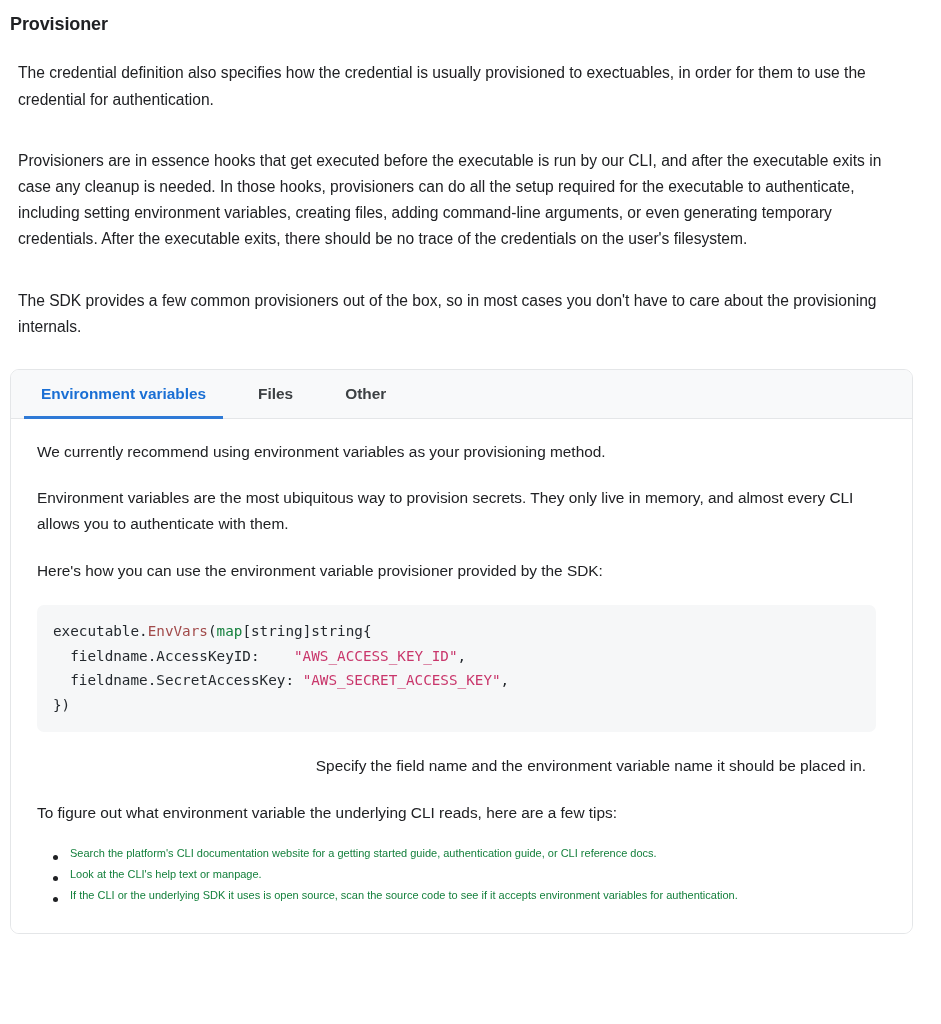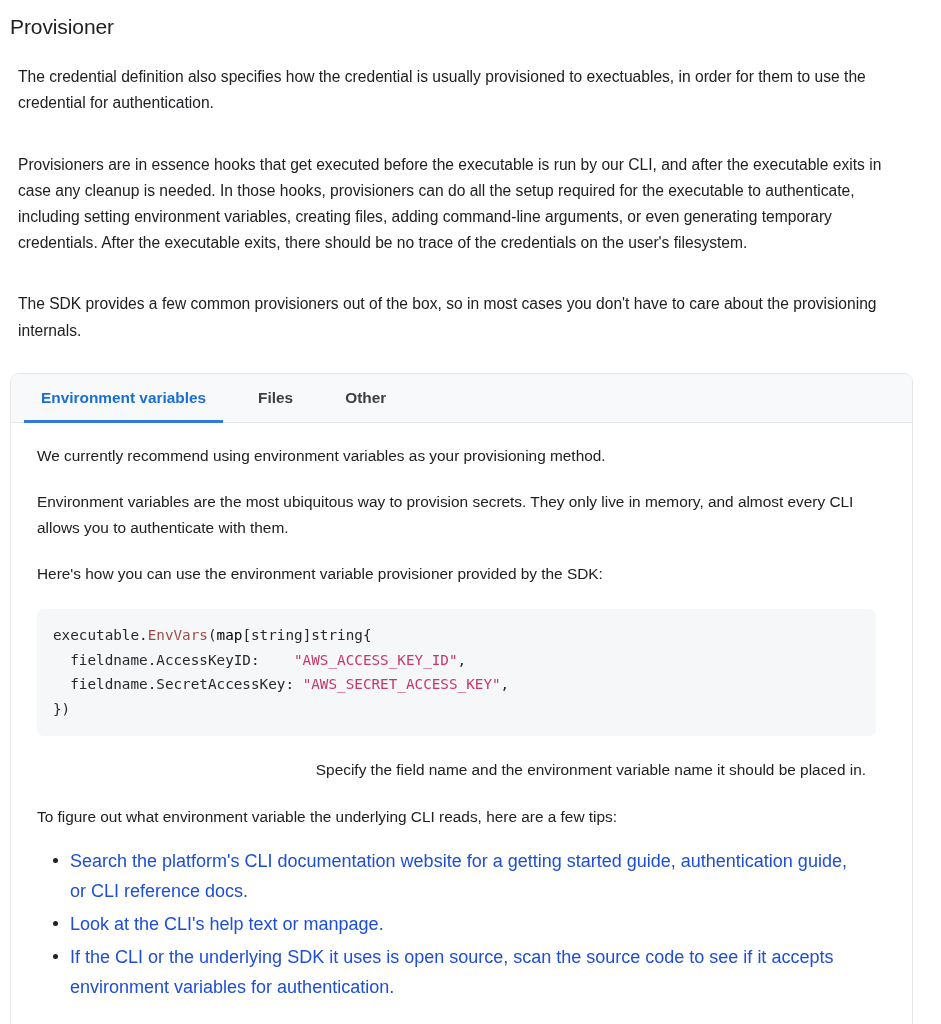--- a/index.html
+++ b/index.html
@@ -13,22 +13,22 @@
     font-family: "Liberation Sans", sans-serif;
     color: #202124;
     -webkit-font-smoothing: antialiased;
   }
   .page {
     width: 941px;
     box-sizing: border-box;
     padding: 0 0 0 0;
   }
   .page-title {
-    font-size: 21px;
-    font-weight: 400;
+    font-size: 18px;
+    font-weight: 700;
     line-height: 1.3;
     letter-spacing: -0.1px;
     color: #202124;
     margin: 0;
     padding: 13px 28px 0 10px;
   }
   .body-copy {
     font-size: 15.6px;
     line-height: 1.68;
     color: #202124;
@@ -108,33 +108,33 @@
   }
   .code-block pre {
     margin: 0;
     font-family: "DejaVu Sans Mono", "Liberation Mono", monospace;
     font-size: 14.3px;
     line-height: 1.72;
     color: #24292e;
     white-space: pre;
   }
   .tok-fn      { color: #a14a4a; }
-  .tok-keyword { color: #000000; }
+  .tok-keyword { color: #15803d; }
   .tok-string  { color: #c9366b; }
   
   .tips-list {
     margin: 18px 0 0 0;
     padding-left: 33px;
     list-style: none;
   }
   .tips-list li {
     position: relative;
-    font-size: 18px;
+    font-size: 11px;
     line-height: 1.66;
-    color: #1d4ed8;
+    color: #15803d;
     padding-right: 28px;
     margin-bottom: 3px;
   }
   .tips-list li::before {
     content: "";
     position: absolute;
     left: -17px;
     top: 11px;
     width: 5px;
     height: 5px;

